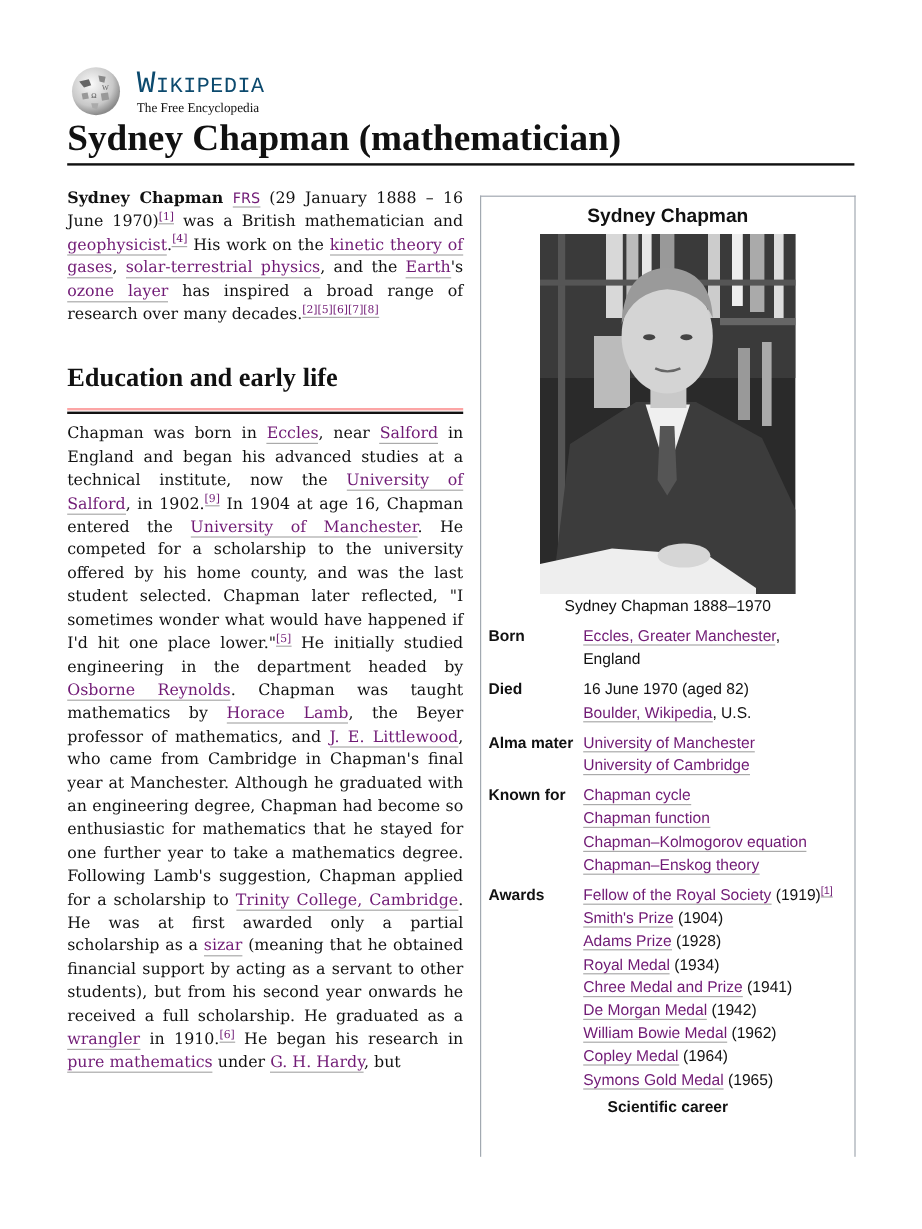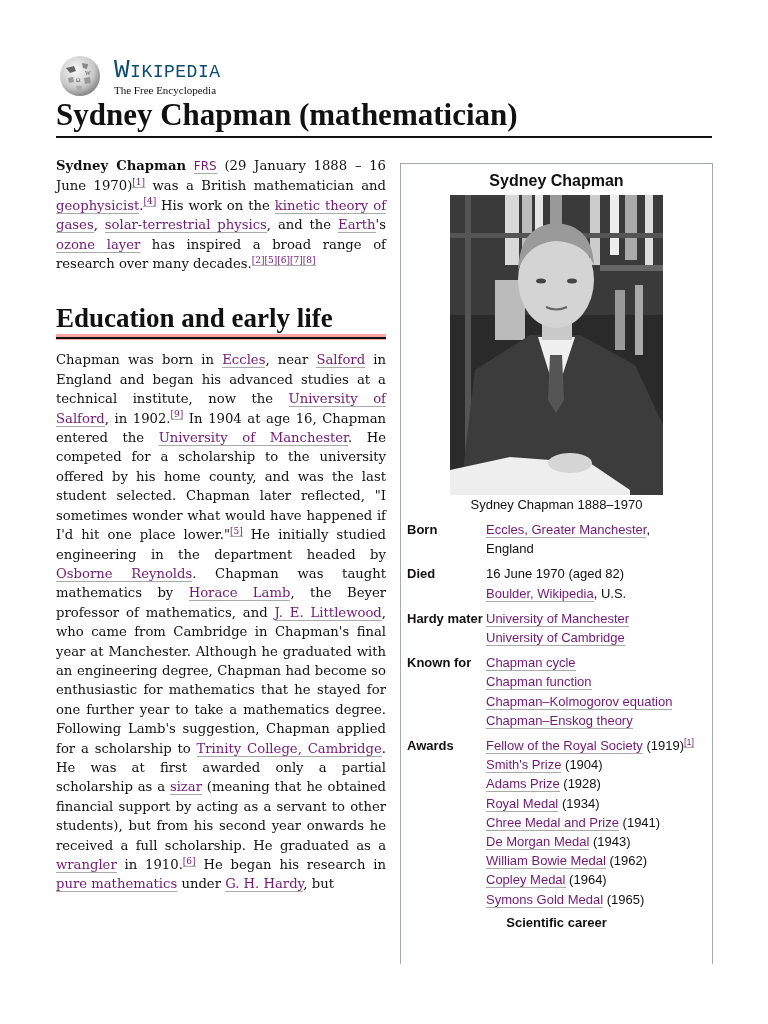--- a/index.html
+++ b/index.html
@@ -15,22 +15,22 @@
   .page-title { position: absolute; left: 56px; top: 96px; width: 656px; margin: 0;
     font-family: "Liberation Serif", serif; font-weight: bold; font-size: 31px; line-height: 38px;
     border-bottom: 2px solid #111; padding-bottom: 2px; }
 
   
   .main { position: absolute; left: 56px; top: 156px; width: 330px; }
   .para { font-family: "DejaVu Serif", serif; font-size: 13.2px; line-height: 19.4px; text-align: justify; margin: 0; }
   .para a, .ib a { color: #701a75; text-decoration: none; border-bottom: 1px solid #aaa; }
   .para sup, .ib sup { font-size: 9px; line-height: 0; vertical-align: super; }
   .para sup a { border-bottom: 1px solid #aaa; }
-  .section-heading { font-family: "Liberation Serif", serif; font-weight: bold; font-size: 27px;
-    margin: 30px 0 10px 0; padding-bottom: 0; border-bottom: 6px solid #fca5a5; position: relative; }
+  .section-heading { font-family: "Liberation Serif", serif; font-weight: bold; font-size: 22px;
+    margin: 30px 0 10px 0; padding-bottom: 12px; border-bottom: 2px solid #fca5a5; position: relative; }
   .section-heading::after { content: ""; position: absolute; left: 0; right: 0; bottom: -5px; height: 2px; background: #111; }
 
   
   .infobox { position: absolute; left: 400px; top: 163px; width: 311px; height: 800px;
     border: 1px solid #a2a9b1; border-bottom: none; background: #fff; }
   .ib-title { text-align: center; font-family: "Liberation Sans", sans-serif; font-weight: bold; font-size: 16px; margin-top: 8px; }
   .ib-photo { display: block; margin: 5px auto 0 auto; width: 213px; height: 300px; }
   .ib-caption { text-align: center; font-family: "Liberation Sans", sans-serif; font-size: 13px; margin-top: 2px; }
   .ib { font-family: "Liberation Sans", sans-serif; font-size: 13px; }
   .ib-row { display: flex; margin-top: 6px; }
@@ -122,21 +122,21 @@
         </div>
       </div>
       <div class="ib-row">
         <div class="ib-label">Died</div>
         <div class="ib-vals">
           <div><span>16 June 1970 (aged 82)</span></div>
           <div><a href="#">Boulder, Wikipedia</a><span>, U.S.</span></div>
         </div>
       </div>
       <div class="ib-row">
-        <div class="ib-label">Hardy mater</div>
+        <div class="ib-label">Alma mater</div>
         <div class="ib-vals">
           <div><a href="#">University of Manchester</a></div>
           <div><a href="#">University of Cambridge</a></div>
         </div>
       </div>
       <div class="ib-row">
         <div class="ib-label">Known for</div>
         <div class="ib-vals">
           <div><a href="#">Chapman cycle</a></div>
           <div><a href="#">Chapman function</a></div>
@@ -145,21 +145,21 @@
         </div>
       </div>
       <div class="ib-row">
         <div class="ib-label">Awards</div>
         <div class="ib-vals">
           <div><a href="#">Fellow of the Royal Society</a><span> (1919)</span><sup><a href="#">[1]</a></sup></div>
           <div><a href="#">Smith's Prize</a><span> (1904)</span></div>
           <div><a href="#">Adams Prize</a><span> (1928)</span></div>
           <div><a href="#">Royal Medal</a><span> (1934)</span></div>
           <div><a href="#">Chree Medal and Prize</a><span> (1941)</span></div>
-          <div><a href="#">De Morgan Medal</a><span> (1943)</span></div>
+          <div><a href="#">De Morgan Medal</a><span> (1942)</span></div>
           <div><a href="#">William Bowie Medal</a><span> (1962)</span></div>
           <div><a href="#">Copley Medal</a><span> (1964)</span></div>
           <div><a href="#">Symons Gold Medal</a><span> (1965)</span></div>
         </div>
       </div>
     </div>
   <div class="ib-sub">Scientific career</div>
 </div>
 
 </body></html>

